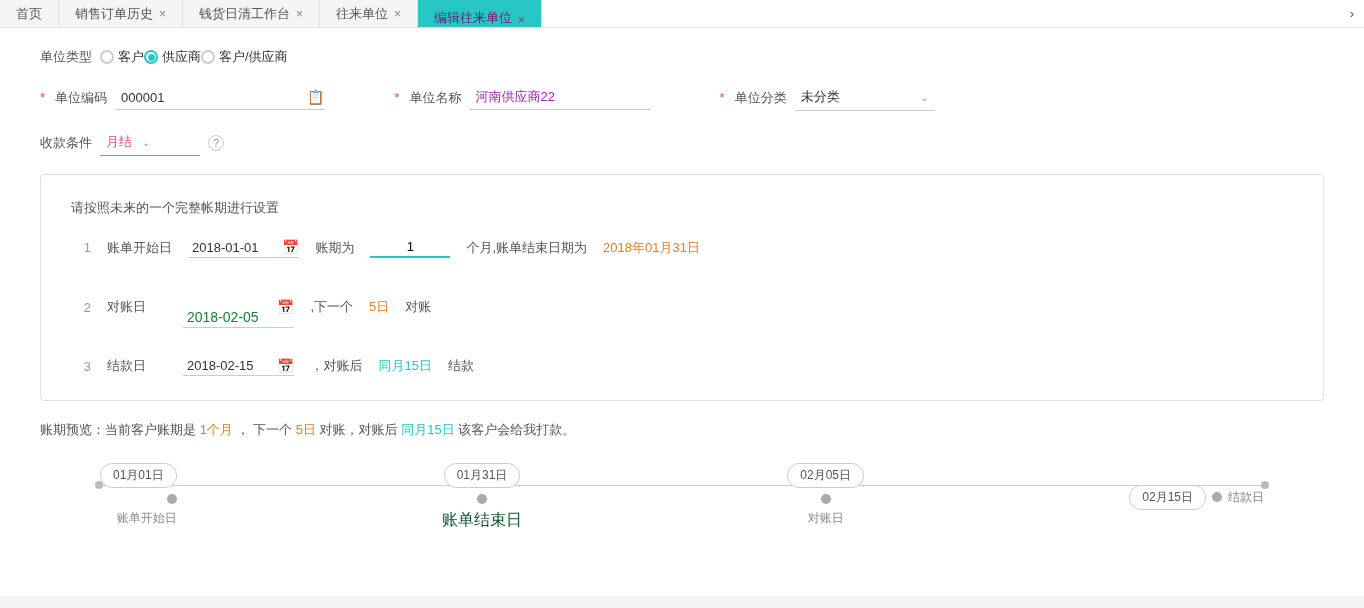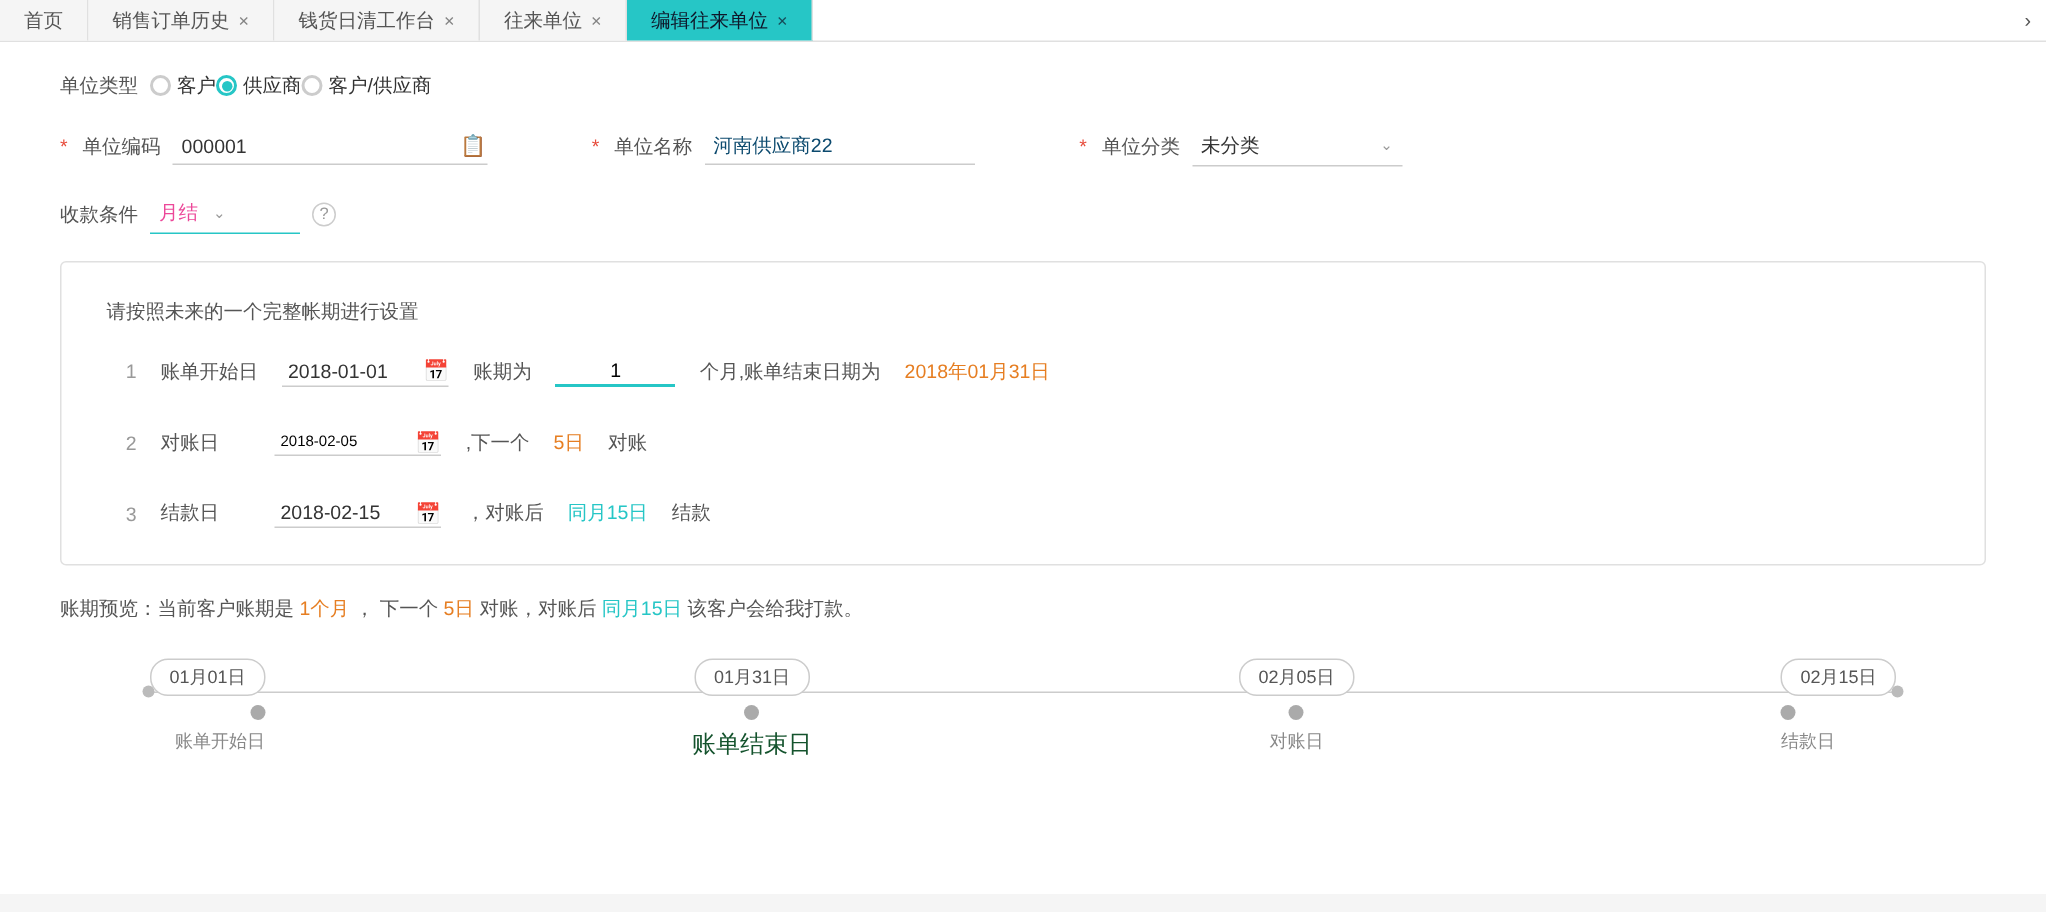--- a/index.html
+++ b/index.html
@@ -20,21 +20,22 @@
       gap: 6px;
       cursor: pointer;
       font-size: 13px;
       color: #555;
       border-right: 1px solid #e0e0e0;
       white-space: nowrap;
       background: #f5f5f5;
     }
     .tab.active {
       background: #26c6c6;
-      color: #0f172a;
+      color: #701a75;
+      align-items: flex-end;
     }
     .tab .close-x {
       font-size: 12px;
       opacity: 0.7;
       cursor: pointer;
     }
     .tab-more {
       display: flex;
       align-items: center;
       padding: 0 10px;
@@ -102,21 +103,21 @@
       background: #26c6c6;
     }
 
     
     .input-field {
       border: none;
       border-bottom: 1px solid #ccc;
       padding: 4px 6px;
       font-size: 13px;
       outline: none;
-      color: #0c4a6e;
+      color: #a21caf;
       background: transparent;
     }
     .input-with-icon {
       display: flex;
       align-items: center;
       border-bottom: 1px solid #ccc;
       gap: 4px;
     }
     .input-with-icon input {
       border: none;
@@ -316,21 +317,21 @@
       <span class="period-suffix">账期为</span>
       <input type="text" class="month-input" value="1" style="">
       <span class="period-suffix">个月,账单结束日期为</span>
       <span class="highlight-orange">2018年01月31日</span>
     </div>
 
     <div class="period-row">
       <span class="period-num">2</span>
       <span class="period-row-label">对账日</span>
       <div class="input-with-icon">
-        <input type="text" style="border: none; outline: none; font-size: 10px; color: #000000; background: transparent; padding: 2px 4px; width: 90px;" value="2018-02-05">
+        <input type="text" style="border: none; outline: none; font-size: 14px; color: #15803d; background: transparent; padding: 2px 4px; width: 90px; margin-top: 21px;" value="2018-02-05">
         <span class="calendar-icon">📅</span>
       </div>
       <span class="period-suffix">,下一个</span>
       <span class="highlight-orange">5日</span>
       <span class="period-suffix">对账</span>
     </div>
 
     <div class="period-row" style="margin-bottom:0;">
       <span class="period-num">3</span>
       <span class="period-row-label">结款日</span>
@@ -375,21 +376,21 @@
         <div style="width:10px; height:10px; border-radius:50%; background:#aaa;"></div>
         <div style="font-size:16px; color:#14532d;">账单结束日</div>
       </div>
 
       <div style="display:flex; flex-direction:column; align-items:center; gap:6px;">
         <div style="background:#fff; border:1px solid #ccc; border-radius:12px; padding:3px 12px; font-size:12px; color:#555;">02月05日</div>
         <div style="width:10px; height:10px; border-radius:50%; background:#aaa;"></div>
         <div style="font-size:12px; color:#888;">对账日</div>
       </div>
 
-      <div style="display:flex; flex-direction:column; align-items:flex-start; gap:6px;">
+      <div style="display:flex; align-items:center; gap:6px;">
         <div style="background:#fff; border:1px solid #ccc; border-radius:12px; padding:3px 12px; font-size:12px; color:#555;">02月15日</div>
         <div style="width:10px; height:10px; border-radius:50%; background:#aaa;"></div>
         <div style="font-size:12px; color:#888;">结款日</div>
       </div>
     </div>
   </div>
 
 </div>
 
 </body></html>

